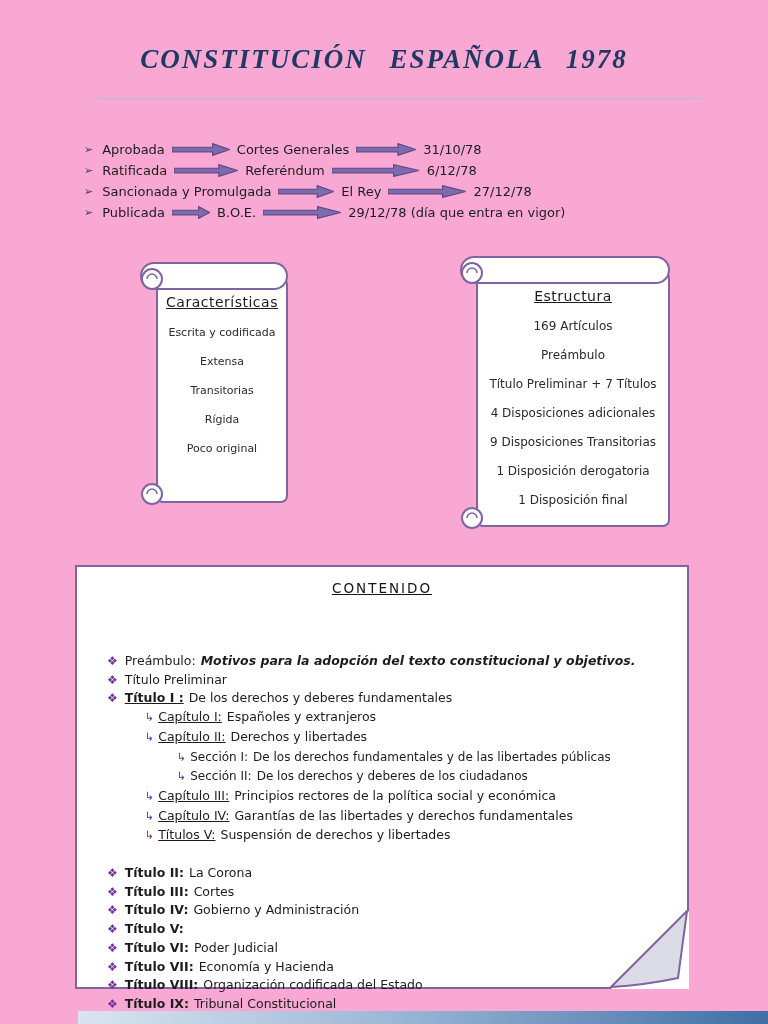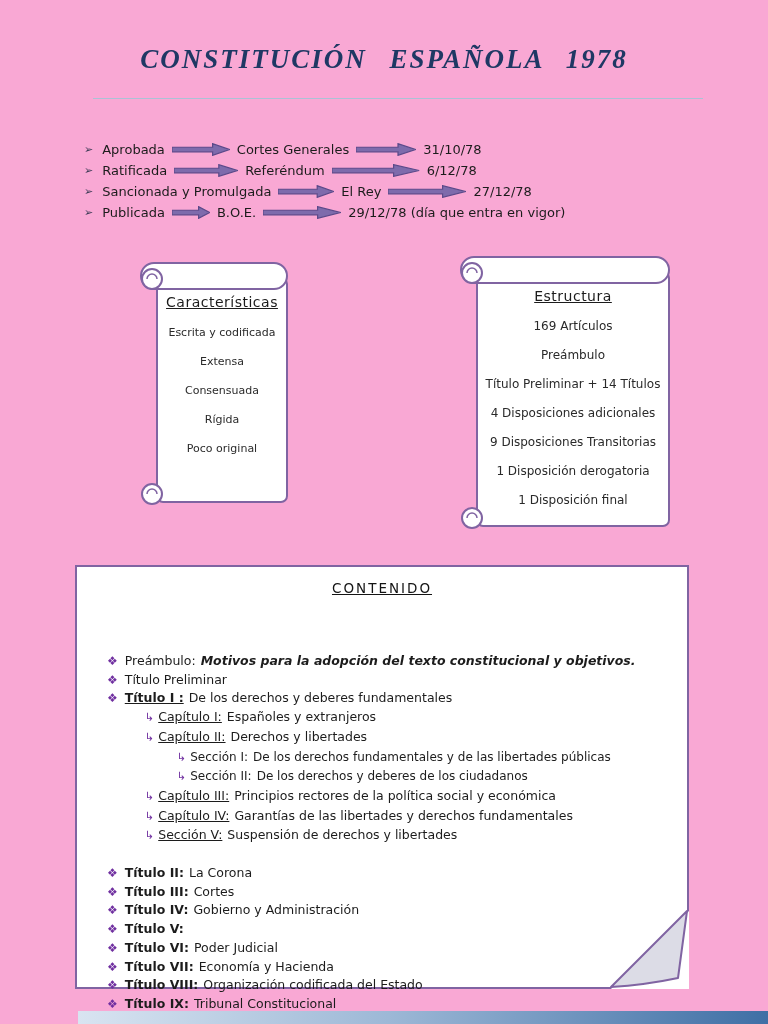--- a/index.html
+++ b/index.html
@@ -143,21 +143,21 @@
       <path class="sline" d="M14,236 a5,5 0 1 1 10,0"></path>
     </svg>
     <div class="scroll-content">
       <div class="scroll-title">Características</div>
       <div>
 
           <div class="scroll-item">Escrita y codificada</div>
 
           <div class="scroll-item">Extensa</div>
 
-          <div class="scroll-item">Consensuada</div>
+          <div class="scroll-item">Transitorias</div>
 
           <div class="scroll-item">Rígida</div>
 
           <div class="scroll-item">Poco original</div>
         </div>
     </div>
   </div>
 
   <div class="scroll scroll-right">
     <svg class="scroll-shape" width="222" height="285" viewBox="0 0 222 285" aria-hidden="true">
@@ -169,21 +169,21 @@
       <path class="sline" d="M14,266 a5,5 0 1 1 10,0"></path>
     </svg>
     <div class="scroll-content">
       <div class="scroll-title">Estructura</div>
       <div>
 
           <div class="scroll-item">169 Artículos</div>
 
           <div class="scroll-item">Preámbulo</div>
 
-          <div class="scroll-item">Título Preliminar + 14 Títulos</div>
+          <div class="scroll-item">Título Preliminar + 7 Títulos</div>
 
           <div class="scroll-item">4 Disposiciones adicionales</div>
 
           <div class="scroll-item">9 Disposiciones Transitorias</div>
 
           <div class="scroll-item">1 Disposición derogatoria</div>
 
           <div class="scroll-item">1 Disposición final</div>
         </div>
     </div>
@@ -242,21 +242,21 @@
         </div>
 
         <div class="ct-row lvl1">
           <span class="ct-bullet">↳</span>
           <span class="ct-label u">Capítulo IV:</span>
           <span class="ct-text">Garantías de las libertades y derechos fundamentales</span>
         </div>
 
         <div class="ct-row lvl1">
           <span class="ct-bullet">↳</span>
-          <span class="ct-label u">Sección V:</span>
+          <span class="ct-label u">Títulos V:</span>
           <span class="ct-text">Suspensión de derechos y libertades</span>
         </div>
 
         <div class="ct-row gap">
           <span class="ct-bullet">❖</span>
           <span class="ct-label b">Título II:</span>
           <span class="ct-text">La Corona</span>
         </div>
 
         <div class="ct-row">

